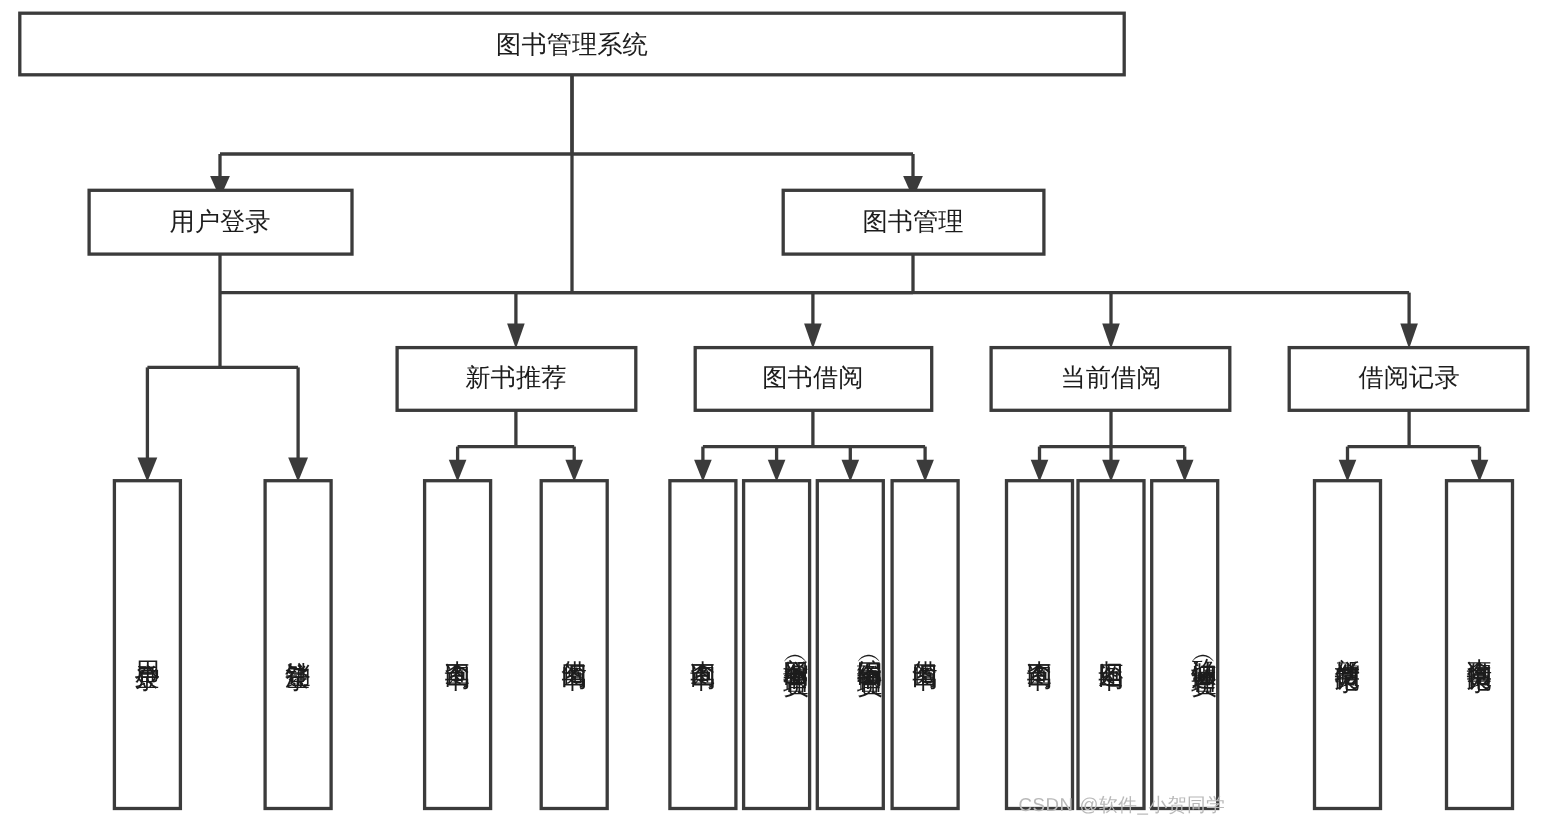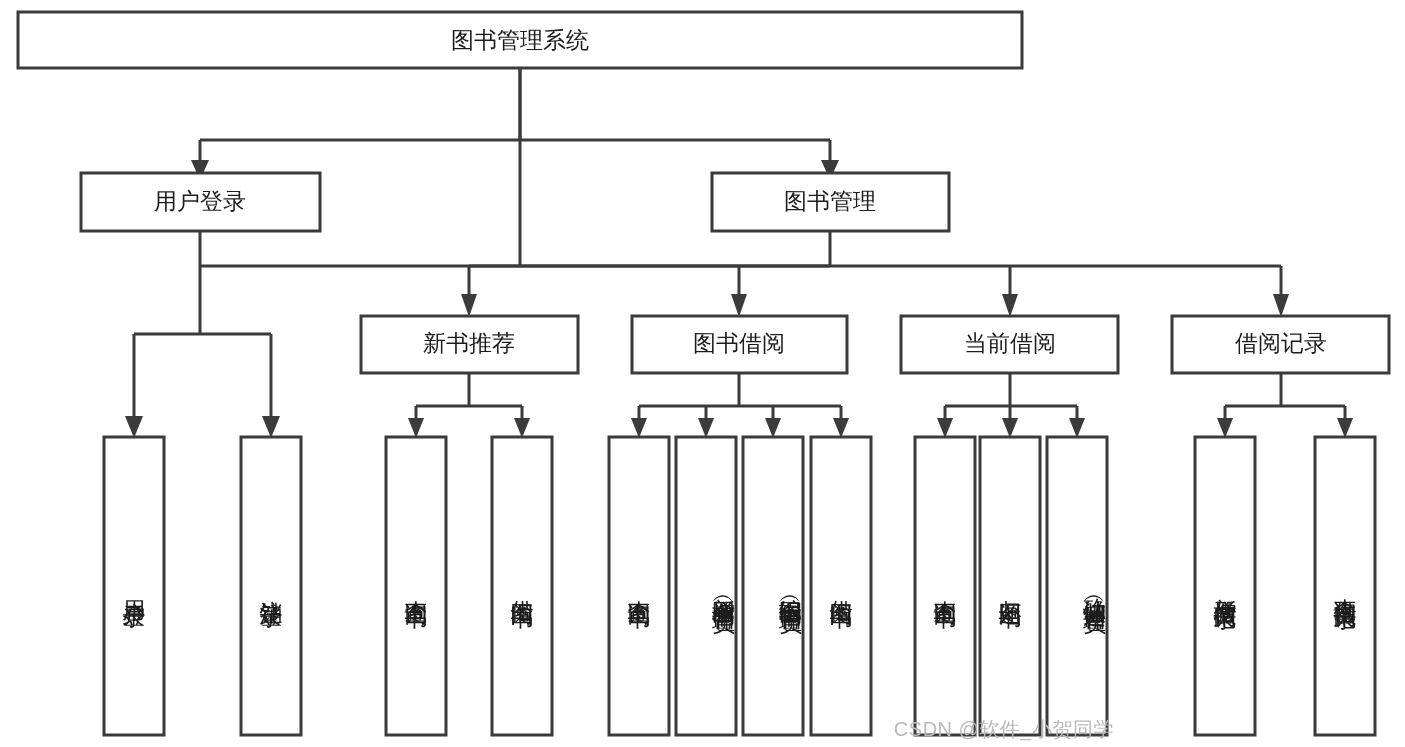--- a/index.html
+++ b/index.html
@@ -62,21 +62,21 @@
     justify-content: center;
     text-align: center;
     white-space: nowrap;
     pointer-events: none;
   }
   .watermark {
     position: absolute;
     right: 8px;
     bottom: 4px;
     font-family: "Liberation Sans", "DejaVu Sans", sans-serif;
-    font-size: 20px;
+    font-size: 17px;
     color: #b9b9b9;
     white-space: nowrap;
     letter-spacing: 0.5px;
   }
 </style>
 </head>
 <body>
 
 <div id="diagram-root">
 

